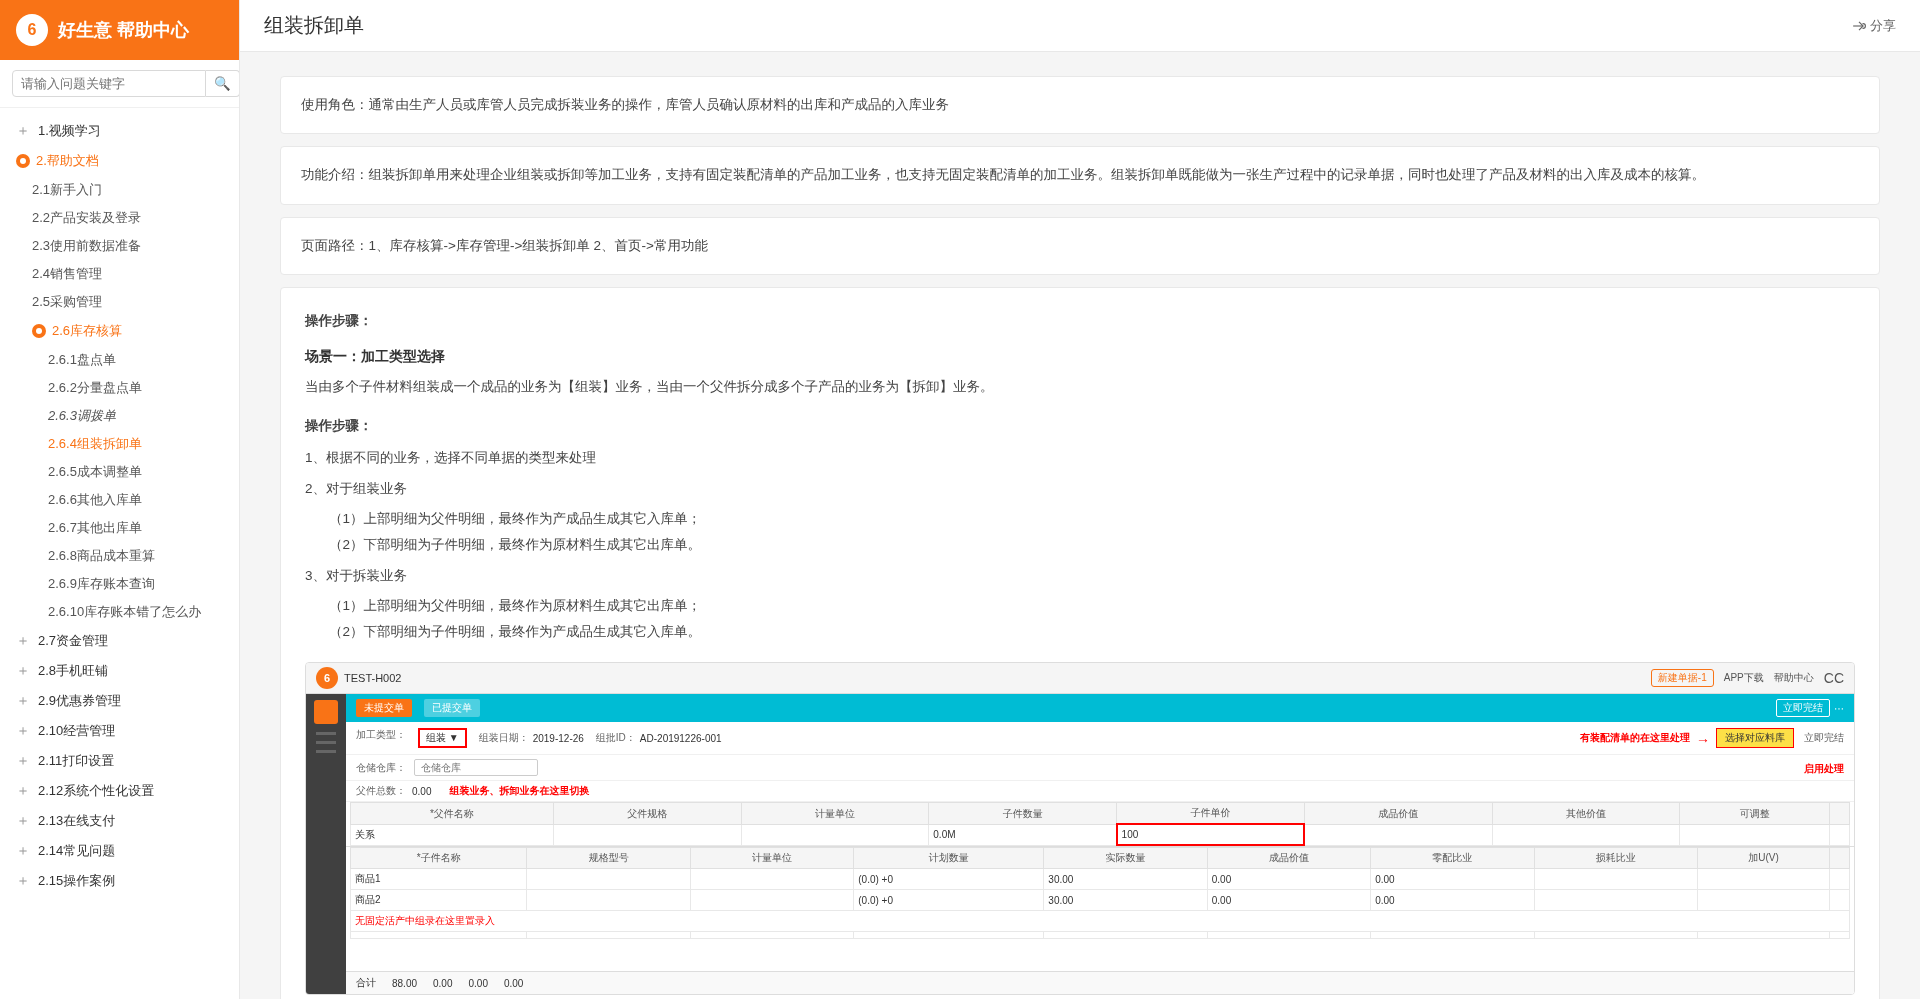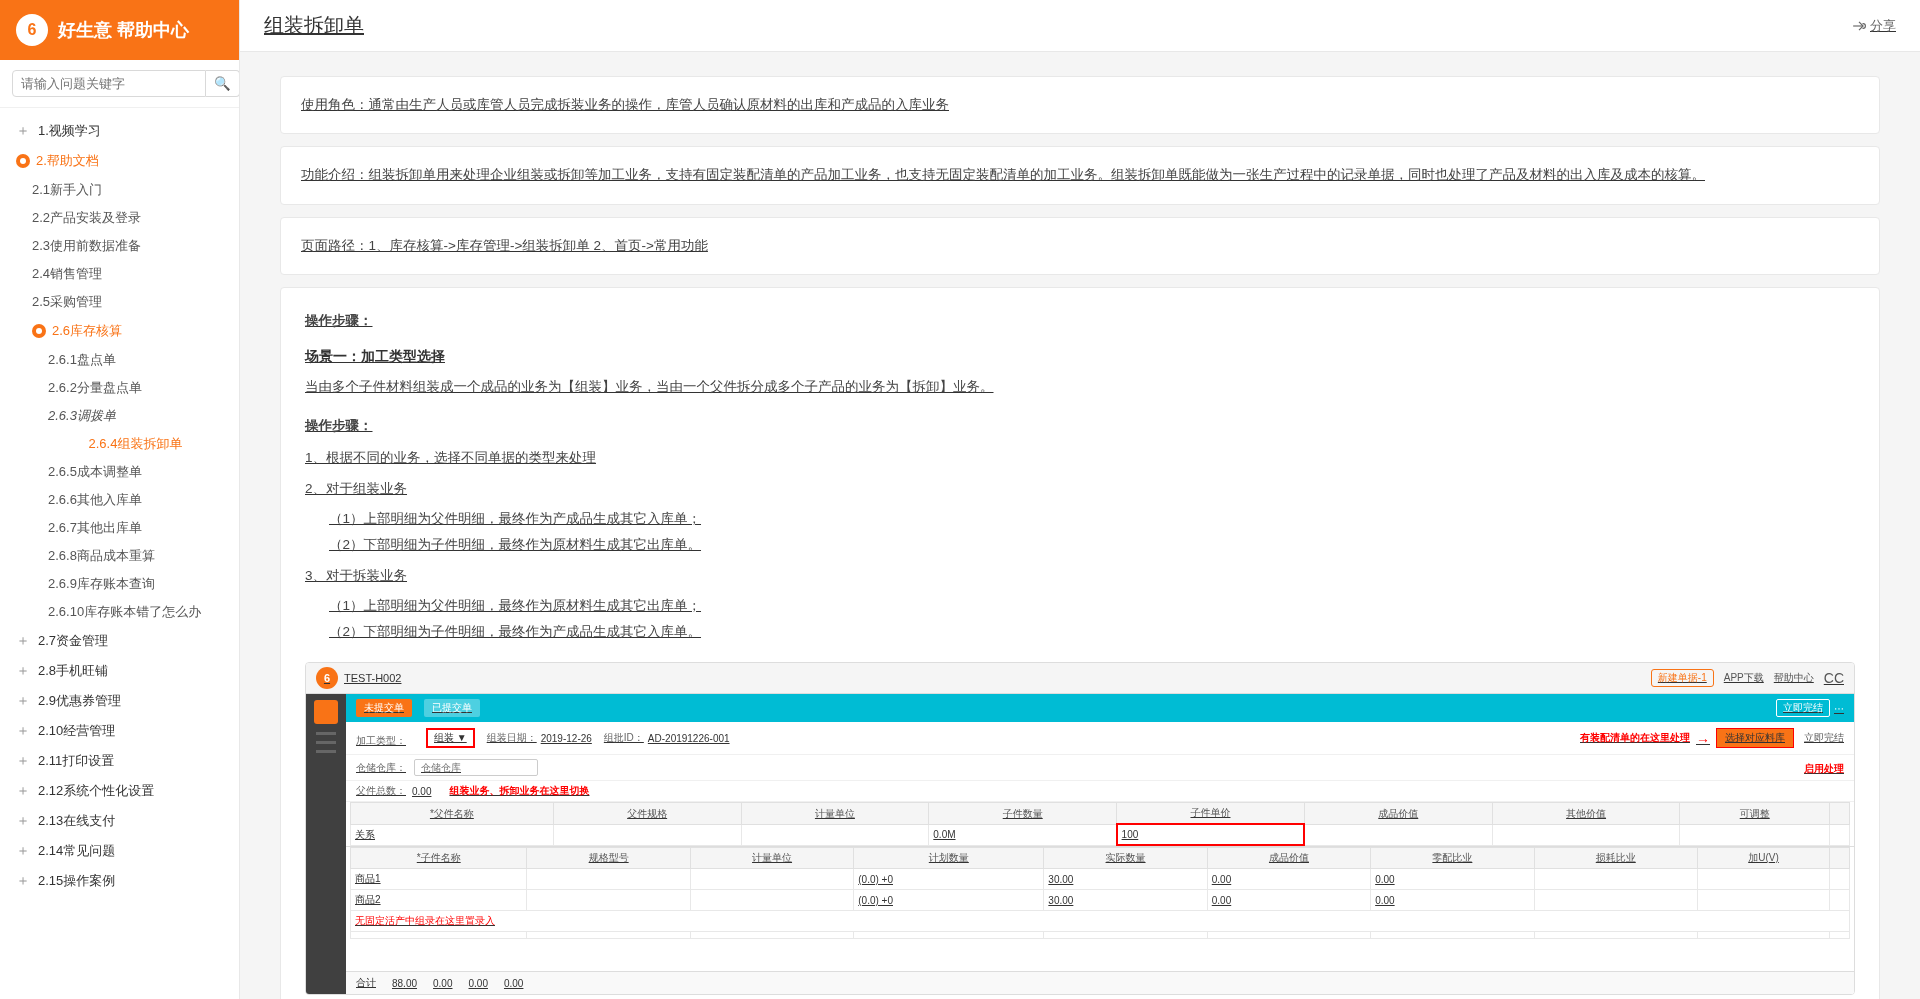--- a/index.html
+++ b/index.html
@@ -14,21 +14,21 @@
     .sidebar-search input { flex: 1; border: 1px solid #d9d9d9; border-radius: 4px 0 0 4px; padding: 5px 8px; font-size: 13px; outline: none; }
     .sidebar-search button { border: 1px solid #d9d9d9; border-left: none; background: #fff; padding: 5px 8px; border-radius: 0 4px 4px 0; cursor: pointer; color: #999; }
     .sidebar-nav { flex: 1; overflow-y: auto; padding: 8px 0; }
     .nav-section { padding: 6px 16px; display: flex; align-items: center; gap: 6px; cursor: pointer; font-size: 13px; color: #333; }
     .nav-section.active { color: #f97316; }
     .nav-subsection { padding: 5px 16px 5px 32px; font-size: 13px; color: #555; cursor: pointer; }
     .nav-subsection.active { color: #f97316; font-weight: 500; }
     .plus-icon { color: #999; font-size: 14px; margin-right: 2px; }
 
     
-    .main { flex: 1; display: flex; flex-direction: column; overflow: hidden; text-decoration: underline; }
+    .main { flex: 1; display: flex; flex-direction: column; overflow: hidden; }
     .main-header { background: #fff; border-bottom: 1px solid #e8e8e8; padding: 12px 24px; display: flex; align-items: center; justify-content: space-between; }
     .main-title { font-size: 20px; color: #333; font-weight: normal; }
     .share-btn { display: flex; align-items: center; gap: 4px; color: #666; font-size: 13px; cursor: pointer; border: none; background: none; }
     .main-content { flex: 1; overflow-y: auto; padding: 24px 40px; background: #f5f5f5; }
 
     .info-box { background: #fff; border: 1px solid #e8e8e8; border-radius: 4px; padding: 16px 20px; margin-bottom: 12px; line-height: 1.8; font-size: 13.5px; color: #444; }
     .scene-title { font-size: 14px; font-weight: bold; color: #333; margin: 12px 0 8px; }
 
     .steps-container { background: #fff; border: 1px solid #e8e8e8; border-radius: 4px; padding: 20px 24px; }
     .step-text { font-size: 13.5px; color: #444; line-height: 1.9; margin-bottom: 4px; }
@@ -73,21 +73,21 @@
 
     <div class="nav-section active" style="padding-left:32px;">
       <span style="width:14px;height:14px;border-radius:50%;background:#f97316;display:inline-flex;align-items:center;justify-content:center;">
         <span style="width:6px;height:6px;border-radius:50%;background:#fff;display:block;"></span>
       </span>
       <span>2.6库存核算</span>
     </div>
     <div class="nav-subsection" style="padding-left:48px;"><span>2.6.1盘点单</span></div>
     <div class="nav-subsection" style="padding-left:48px;"><span>2.6.2分量盘点单</span></div>
     <div class="nav-subsection" style="padding-left:48px;font-style:italic;"><span>2.6.3调拨单</span></div>
-    <div class="nav-subsection active" style="padding-left:48px;text-align:center;"><span>2.6.4组装拆卸单</span></div>
+    <div class="nav-subsection active" style="padding-left:48px;"><span>2.6.4组装拆卸单</span></div>
     <div class="nav-subsection" style="padding-left:48px;"><span>2.6.5成本调整单</span></div>
     <div class="nav-subsection" style="padding-left:48px;"><span>2.6.6其他入库单</span></div>
     <div class="nav-subsection" style="padding-left:48px;"><span>2.6.7其他出库单</span></div>
     <div class="nav-subsection" style="padding-left:48px;"><span>2.6.8商品成本重算</span></div>
     <div class="nav-subsection" style="padding-left:48px;"><span>2.6.9库存账本查询</span></div>
     <div class="nav-subsection" style="padding-left:48px;"><span>2.6.10库存账本错了怎么办</span></div>
 
     <div class="nav-section">
       <span class="plus-icon">＋</span>
       <span>2.7资金管理</span>
@@ -197,37 +197,37 @@
                 <span style="background:#f97316;color:#fff;padding:2px 8px;border-radius:2px;font-size:10px;">未提交单</span>
                 <span style="background:rgba(255,255,255,0.3);color:#fff;padding:2px 8px;border-radius:2px;font-size:10px;">已提交单</span>
               </div>
               <div style="display:flex;gap:4px;font-size:10px;align-items:center;">
                 <span style="border:1px solid #fff;border-radius:2px;padding:1px 6px;cursor:pointer;">立即完结</span>
                 <span>⋯</span>
               </div>
             </div>
 
             <div style="padding:6px 10px;border-bottom:1px solid #f0f0f0;display:flex;gap:12px;align-items:center;flex-wrap:wrap;">
-              <div style="display:flex;align-items:flex-end;gap:20px;">
+              <div style="display:flex;align-items:flex-start;gap:12px;">
                 <span style="font-size:10px;color:#666;">加工类型：</span>
                 <span style="border:2px solid red;padding:1px 6px;font-size:10px;color:#333;background:#fff;">组装 ▼</span>
               </div>
               <div style="display:flex;align-items:center;gap:4px;">
                 <span style="font-size:10px;color:#666;">组装日期：</span>
                 <span style="font-size:10px;color:#333;">2019-12-26</span>
               </div>
               <div style="display:flex;align-items:center;gap:4px;">
                 <span style="font-size:10px;color:#666;">组批ID：</span>
                 <span style="font-size:10px;color:#333;">AD-20191226-001</span>
               </div>
 
               <div style="margin-left:auto;display:flex;align-items:center;gap:6px;position:relative;">
                 <span style="color:red;font-size:10px;font-weight:bold;">有装配清单的在这里处理</span>
                 <span style="color:red;font-size:14px;">→</span>
-                <span style="border:1px solid red;padding:2px 8px;font-size:10px;background:#f97316;">选择对应料库</span>
+                <span style="border:1px solid red;padding:2px 8px;font-size:10px;background:#fde047;">选择对应料库</span>
                 <span style="font-size:10px;color:#555;margin-left:4px;">立即完结</span>
               </div>
             </div>
 
             <div style="padding:4px 10px;border-bottom:1px solid #f0f0f0;display:flex;gap:8px;align-items:center;">
               <span style="font-size:10px;color:#666;">仓储仓库：</span>
               <input style="border: 1px solid rgb(204, 204, 204); padding: 2px 6px; font-size: 10px; width: 124px; border-radius: 2px;" placeholder="仓储仓库">
               <div style="margin-left:auto;">
                 <span style="color:red;font-size:10px;font-weight:bold;">启用处理</span>
               </div>

